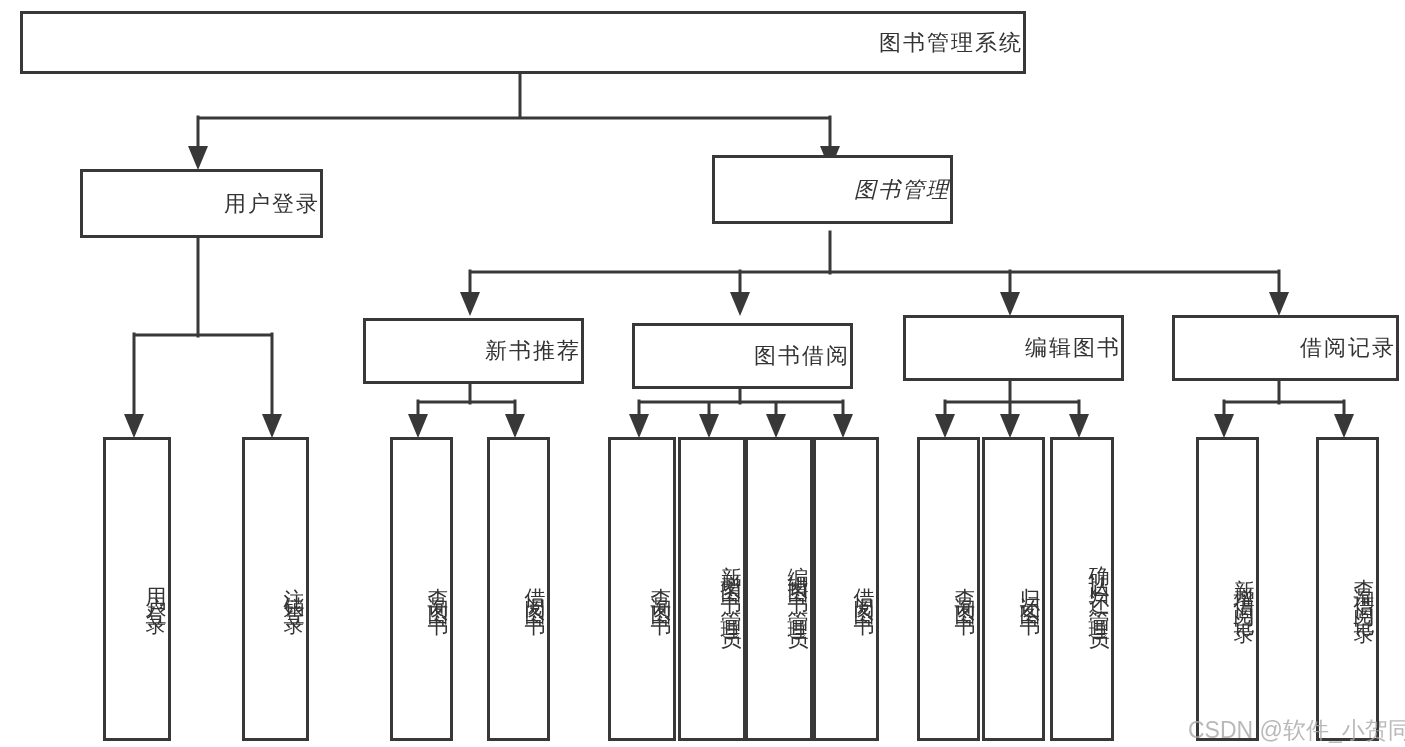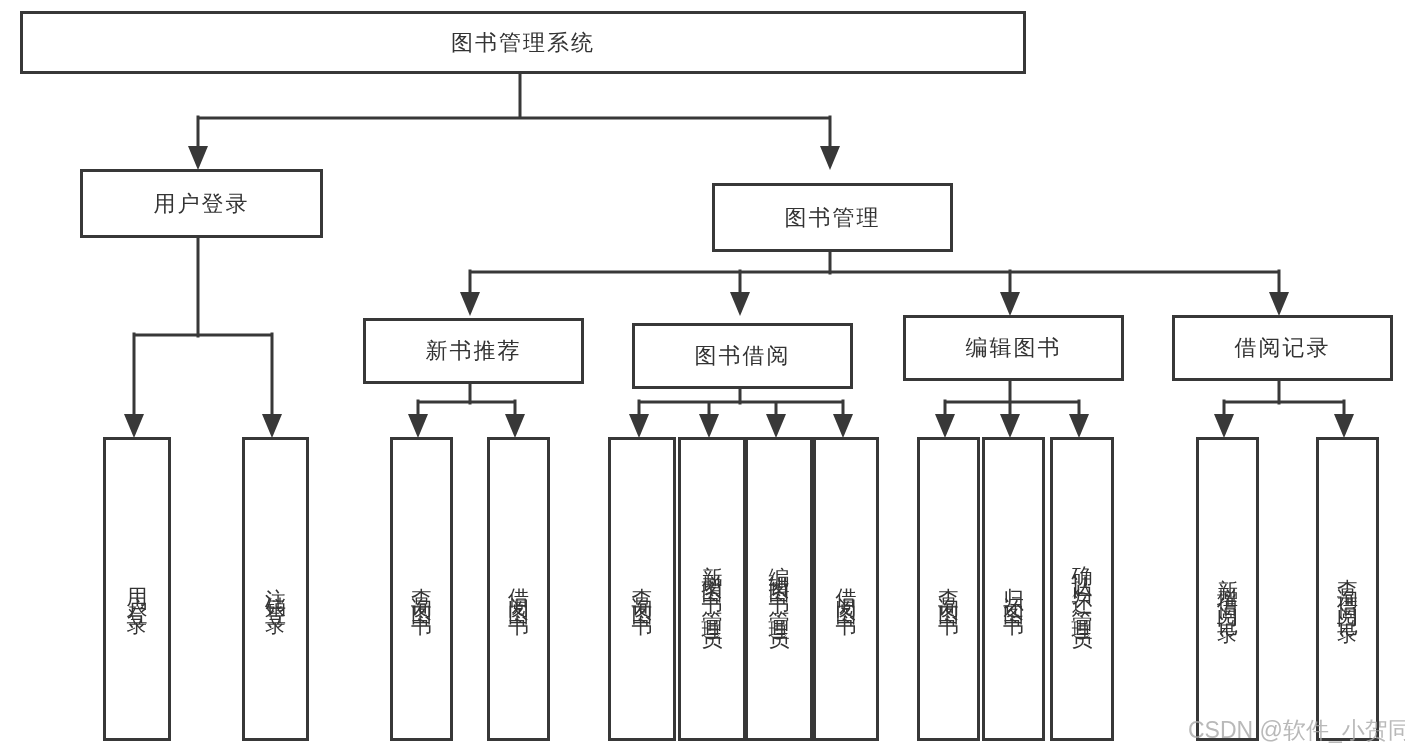--- a/index.html
+++ b/index.html
@@ -4,36 +4,36 @@
 <style>
   html,body{margin:0;padding:0;}
   body{
     width:1405px;height:747px;position:relative;background:#ffffff;
     font-family:"Liberation Sans",sans-serif;overflow:hidden;
   }
   .canvas{position:absolute;left:0;top:0;width:1405px;height:747px;}
   svg.connectors{position:absolute;left:0;top:0;z-index:0;}
   .node{
     position:absolute;background:#ffffff;border:3px solid #383838;
-    display:flex;align-items:center;justify-content:center;
+    display:flex;align-items:center;justify-content:flex-end;
     color:#333333;z-index:1;
   }
   .h-node{font-size:22px;letter-spacing:2px;white-space:nowrap;}
   .v-node span{
     writing-mode:vertical-rl;font-size:21px;letter-spacing:9px;
     line-height:1.15;white-space:nowrap;
   }
   
   .b-root{left:20px;top:11px;width:1000px;height:57px;}
   .b-user{left:80px;top:169px;width:237px;height:63px;}
-  .b-mgmt{left:712px;top:183px;width:235px;height:63px;}
+  .b-mgmt{left:712px;top:155px;width:235px;height:63px;font-style:italic;}
   .b-l2a{left:363px;top:318px;width:215px;height:60px;}
   .b-l2b{left:632px;top:323px;width:215px;height:60px;}
   .b-l2c{left:903px;top:315px;width:215px;height:60px;}
-  .b-l2d{left:1172px;top:315px;width:215px;height:60px;}
+  .b-l2d{left:1172px;top:315px;width:215px;height:60px;padding-left:6px;}
   .leaf{top:437px;height:298px;}
   .f1{left:103px;width:62px;}  .f2{left:242px;width:61px;}
   .f3{left:390px;width:57px;}  .f4{left:487px;width:57px;}
   .f5{left:608px;width:62px;}  .f6{left:678px;width:62px;}
   .f7{left:745px;width:62px;}  .f8{left:813px;width:60px;}
   .f9{left:917px;width:57px;}  .f10{left:982px;width:57px;}
   .f11{left:1050px;width:58px;}.f12{left:1196px;width:57px;}
   .f13{left:1316px;width:57px;}
   .watermark{
     position:absolute;left:1188px;top:715px;z-index:3;

